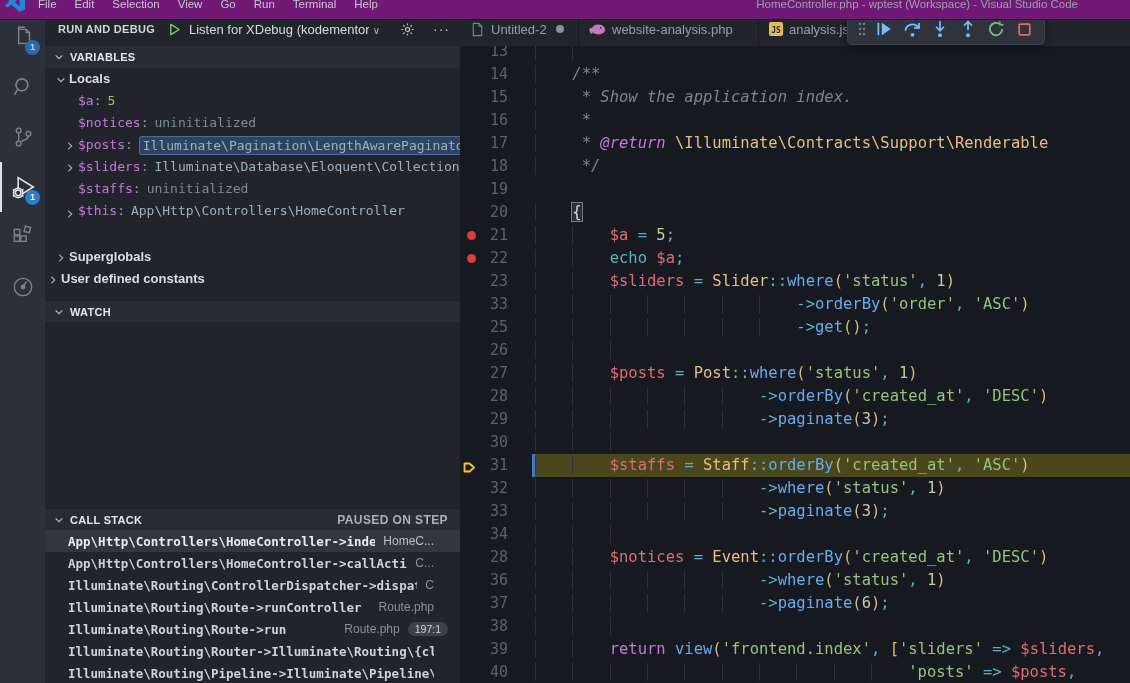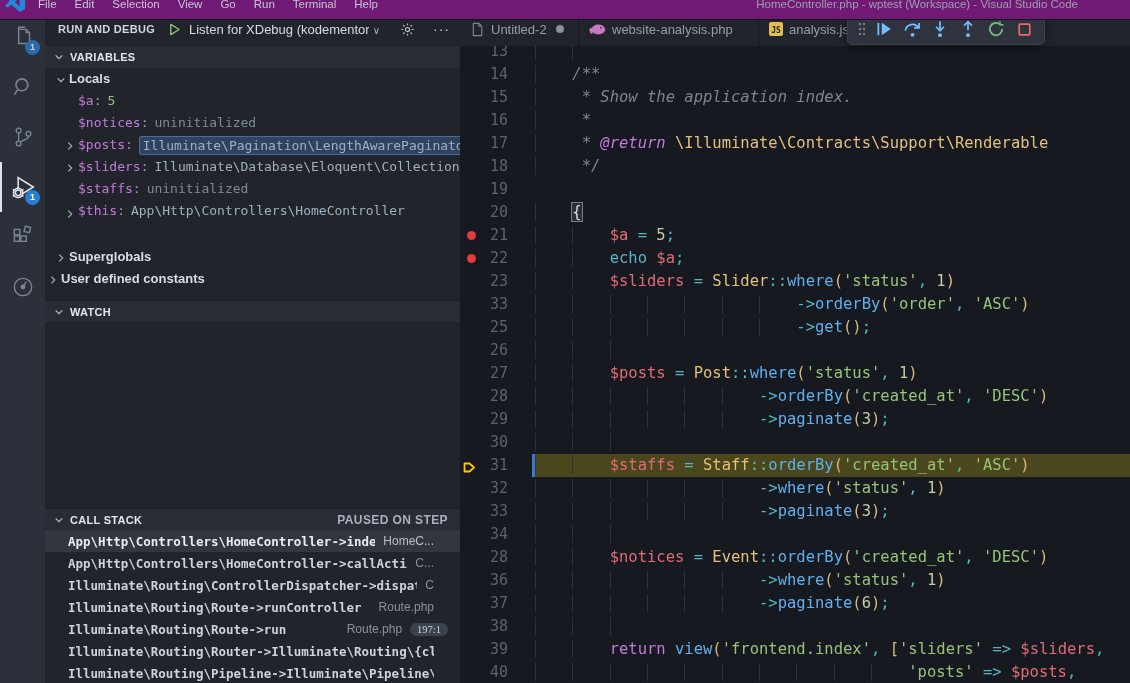--- a/index.html
+++ b/index.html
@@ -62,21 +62,21 @@
   .vval-sel{background:rgba(62,110,171,.42);border:1px solid rgba(96,148,210,.55);
             border-radius:3px;padding:0 3px;line-height:17px;}
 
   .csrow{height:22px;display:flex;align-items:center;padding:0 26px 0 23px;white-space:nowrap;overflow:hidden;}
   .csrow.sel{background:#31363f;}
   .cs-fn{font-family:"DejaVu Sans Mono",monospace;font-size:12.5px;font-weight:bold;color:#ccd3dc;
          overflow:hidden;flex:0 1 auto;}
   .csrow.sel .cs-fn{color:#e8ecf2;}
   .cs-file{margin-left:auto;padding-left:8px;font-size:12px;color:#8a919c;flex:0 0 auto;text-align:right;}
   .csrow.sel .cs-file{color:#b9c0ca;}
-  .cs-badge{margin-left:8px;margin-right:-14px;font-family:Liberation Serif, serif;font-size:10.5px;
+  .cs-badge{margin-left:8px;margin-right:-14px;font-family:Liberation Sans, sans-serif;font-size:10.5px;
             color:#ccd2da;background:#3c424d;border-radius:8px;padding:1px 7px;flex:0 0 auto;}
 
   
   .editor{flex:1 1 auto;position:relative;background:#16191f;overflow:hidden;}
   .tabbar{height:34px;background:#1a1e24;display:flex;position:relative;}
   .tab{height:34px;background:#21252b;border-right:1px solid #16191f;display:flex;align-items:center;
        padding:0 10px;flex:0 0 auto;overflow:hidden;}
   .tab .ticon{margin-right:6px;display:flex;align-items:center;flex:0 0 auto;}
   .tab .tlabel{font-size:13px;color:#969eac;white-space:nowrap;}
   .tab .tdot{width:8px;height:8px;border-radius:50%;background:#8a919c;margin-left:9px;flex:0 0 auto;}

